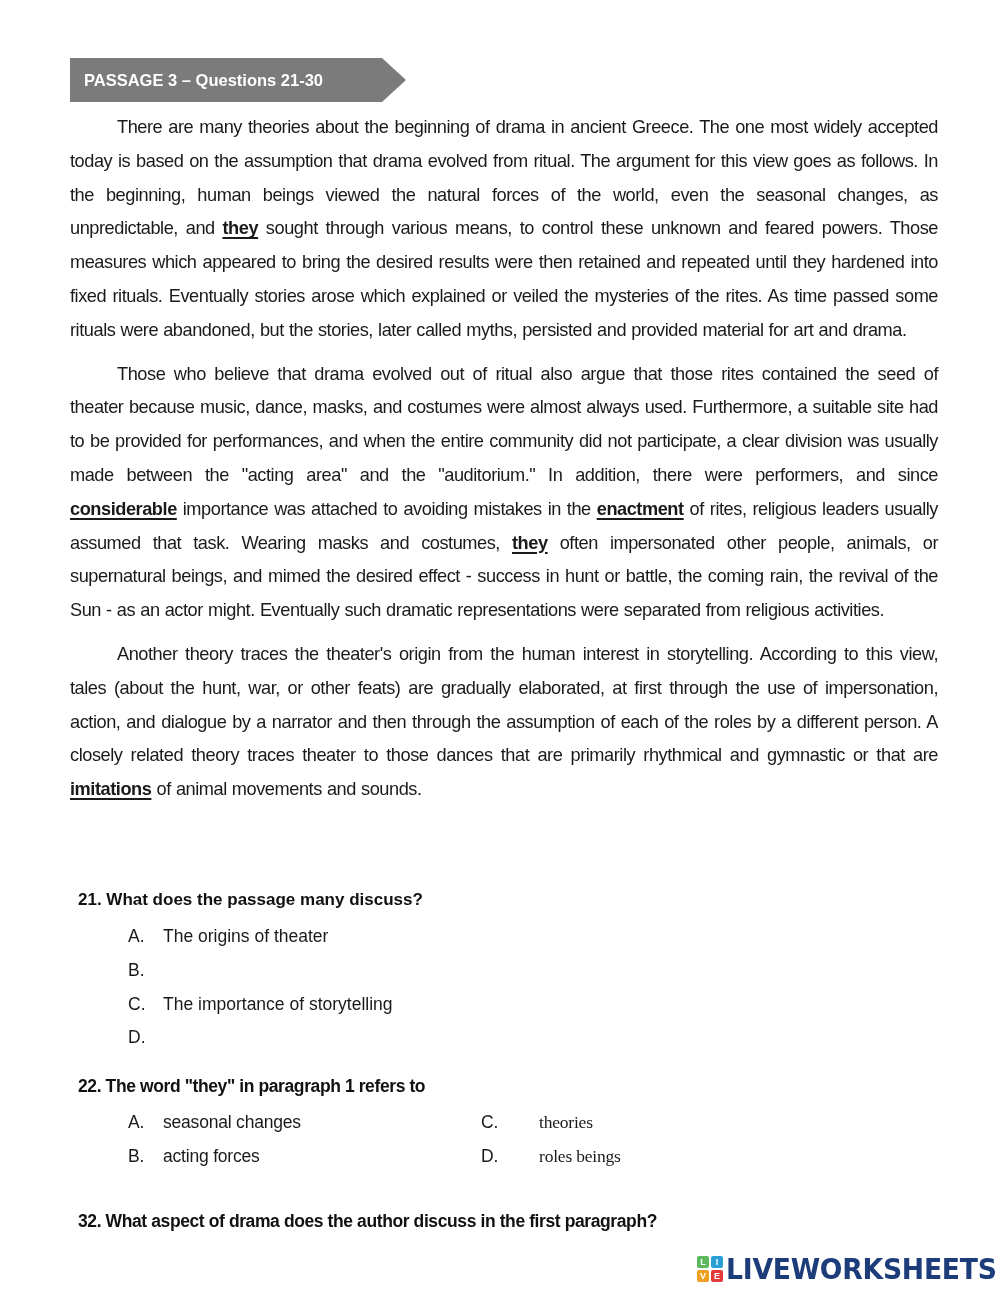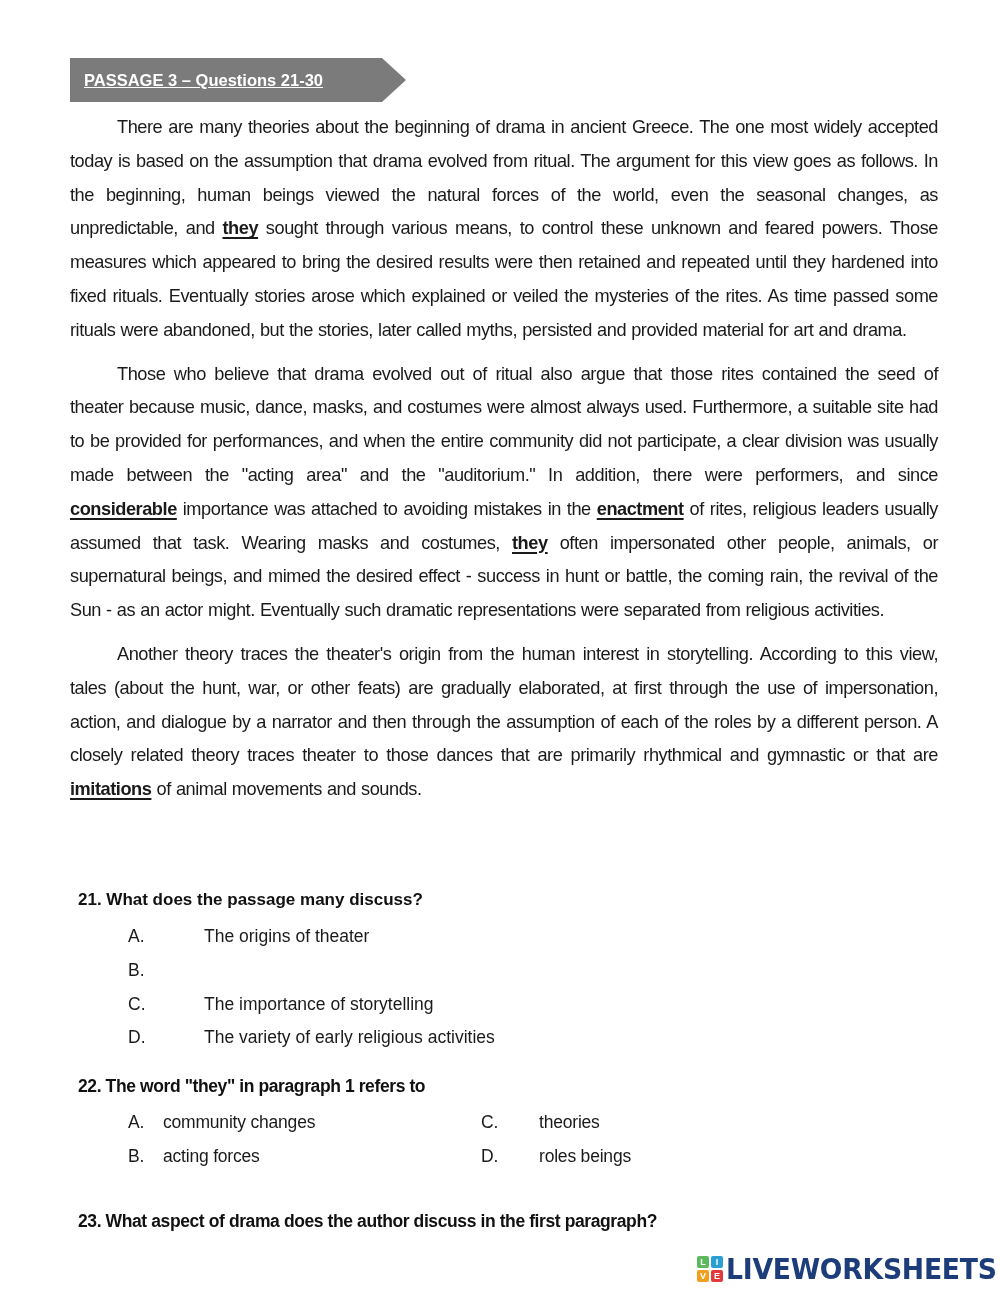--- a/index.html
+++ b/index.html
@@ -23,21 +23,20 @@
       width: 336px;
       background: #7b7b7b;
       clip-path: polygon(0 0, 312px 0, 336px 22px, 312px 44px, 0 44px);
       color: #ffffff;
       font-weight: bold;
       font-size: 16.5px;
       line-height: 44px;
       padding-left: 14px;
       box-sizing: border-box;
       white-space: nowrap;
-      text-decoration: underline;
     }
     .passage {
       position: absolute;
       left: 70px;
       top: 104px;
       width: 868px;
     }
     .para {
       margin: 7px 0 10px 0;
       text-align: justify;
@@ -83,38 +82,37 @@
       color: #1a1a1a;
     }
     .opt .letter {
       position: absolute;
       left: 58px;
     }
     .opt .text {
       position: absolute;
       left: 93px;
       white-space: nowrap;
-      margin-left: 41px;
     }
     .grid2 {
       position: relative;
       height: 68px;
     }
     .grid2 .cell {
       position: absolute;
       height: 33.8px;
       line-height: 33.8px;
       font-size: 17.5px;
       letter-spacing: -0.2px;
       color: #1a1a1a;
       white-space: nowrap;
     }
     .grid2 .cell .letter { position: absolute; left: 0; }
     .grid2 .cell .text { position: absolute; left: 35px; }
-    .grid2 .cell.right .text { left: 58px; }
+    .grid2 .cell.right .text { left: 58px; font-family: Liberation Serif, serif; }
 
     .logo {
       position: absolute;
       left: 697px;
       top: 1255px;
       height: 28px;
       display: flex;
       align-items: center;
     }
     .logo-grid {
@@ -172,49 +170,48 @@
     </li>
     <li class="opt">
       <span class="letter">B.</span>
     </li>
     <li class="opt">
       <span class="letter">C.</span>
       <span class="text">The importance of storytelling</span>
     </li>
     <li class="opt">
       <span class="letter">D.</span>
-      <span class="text">The variety of early religious activities</span>
     </li>
   </ul>
 </div>
 
 <div class="question" style="top: 1068px;">
   <p class="q-title narrow">22. The word "they" in paragraph 1 refers to</p>
   <div class="grid2" style="margin-top: 10px;">
     <div class="cell" style="left: 58px; top: 0;">
       <span class="letter">A.</span>
-      <span class="text">community changes</span>
+      <span class="text">seasonal changes</span>
     </div>
     <div class="cell" style="left: 58px; top: 33.8px;">
       <span class="letter">B.</span>
       <span class="text">acting forces</span>
     </div>
     <div class="cell right" style="left: 411px; top: 0;">
       <span class="letter">C.</span>
       <span class="text">theories</span>
     </div>
     <div class="cell right" style="left: 411px; top: 33.8px;">
       <span class="letter">D.</span>
       <span class="text">roles beings</span>
     </div>
   </div>
 </div>
 
 <div class="question" style="top: 1203px;">
-  <p class="q-title narrow">23. What aspect of drama does the author discuss in the first paragraph?</p>
+  <p class="q-title narrow">32. What aspect of drama does the author discuss in the first paragraph?</p>
 </div>
 
 <div class="logo">
   <div class="logo-grid">
     <span style="background:#5cb85c;">L</span>
     <span style="background:#2a9fd6;">I</span>
     <span style="background:#f0a020;">V</span>
     <span style="background:#e23a3a;">E</span>
   </div>
   <span class="logo-text">LIVEWORKSHEETS</span>

